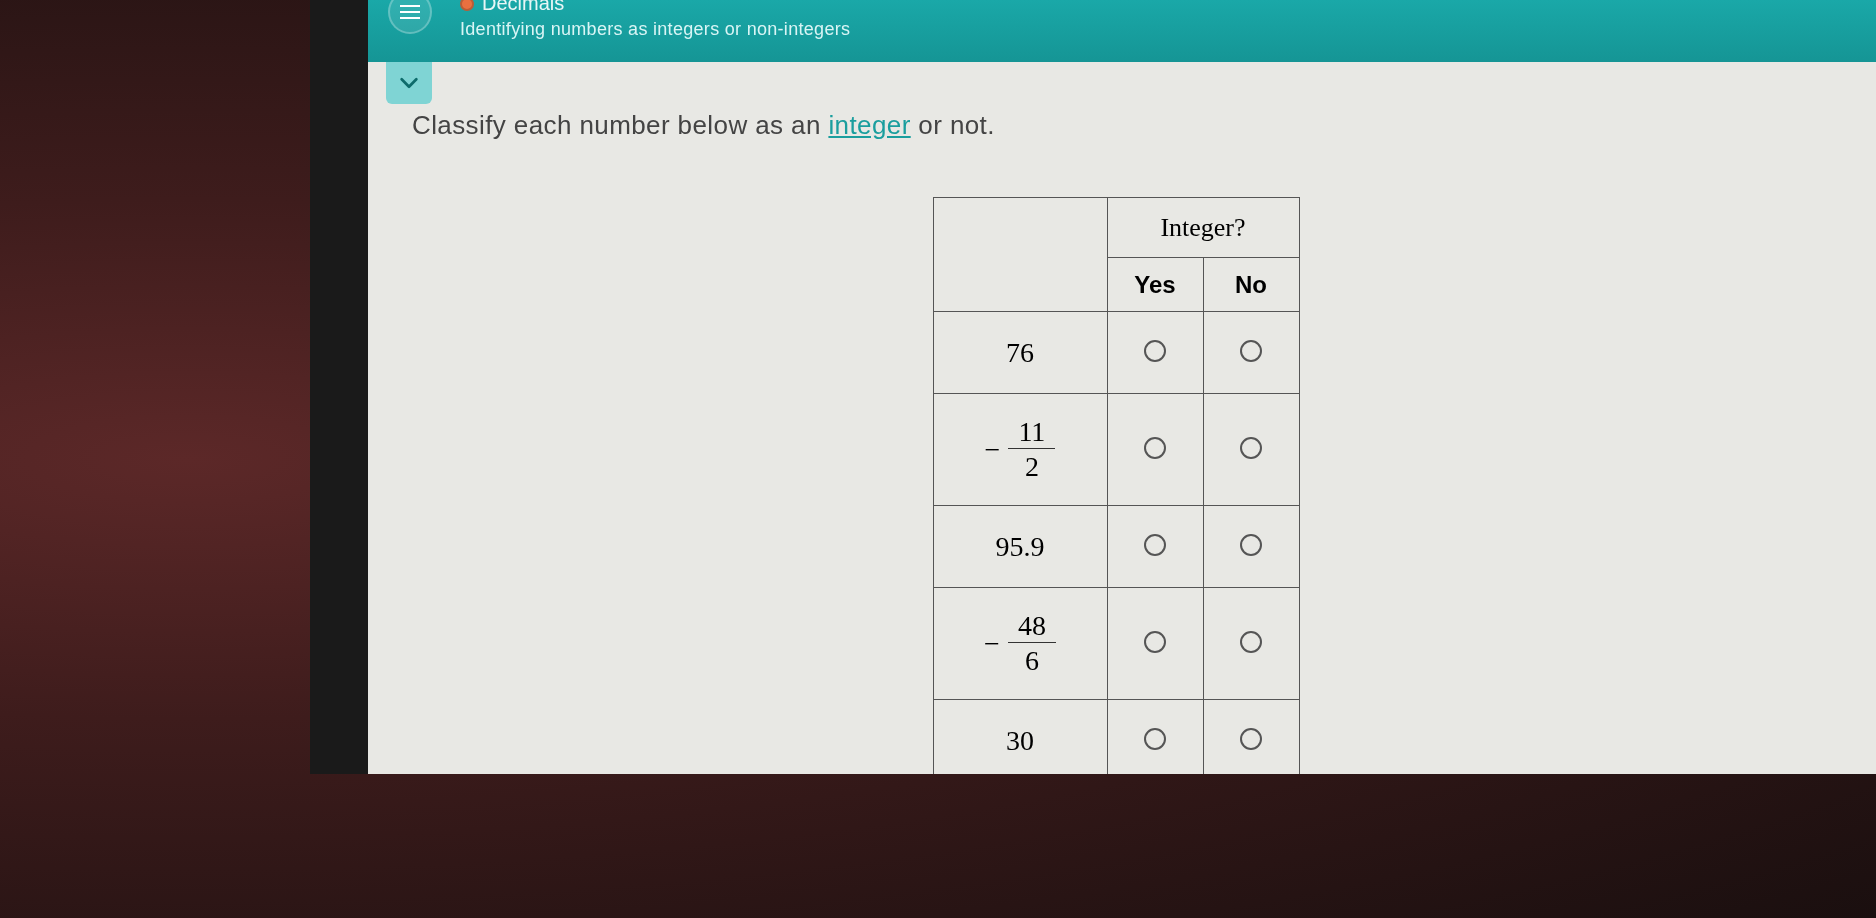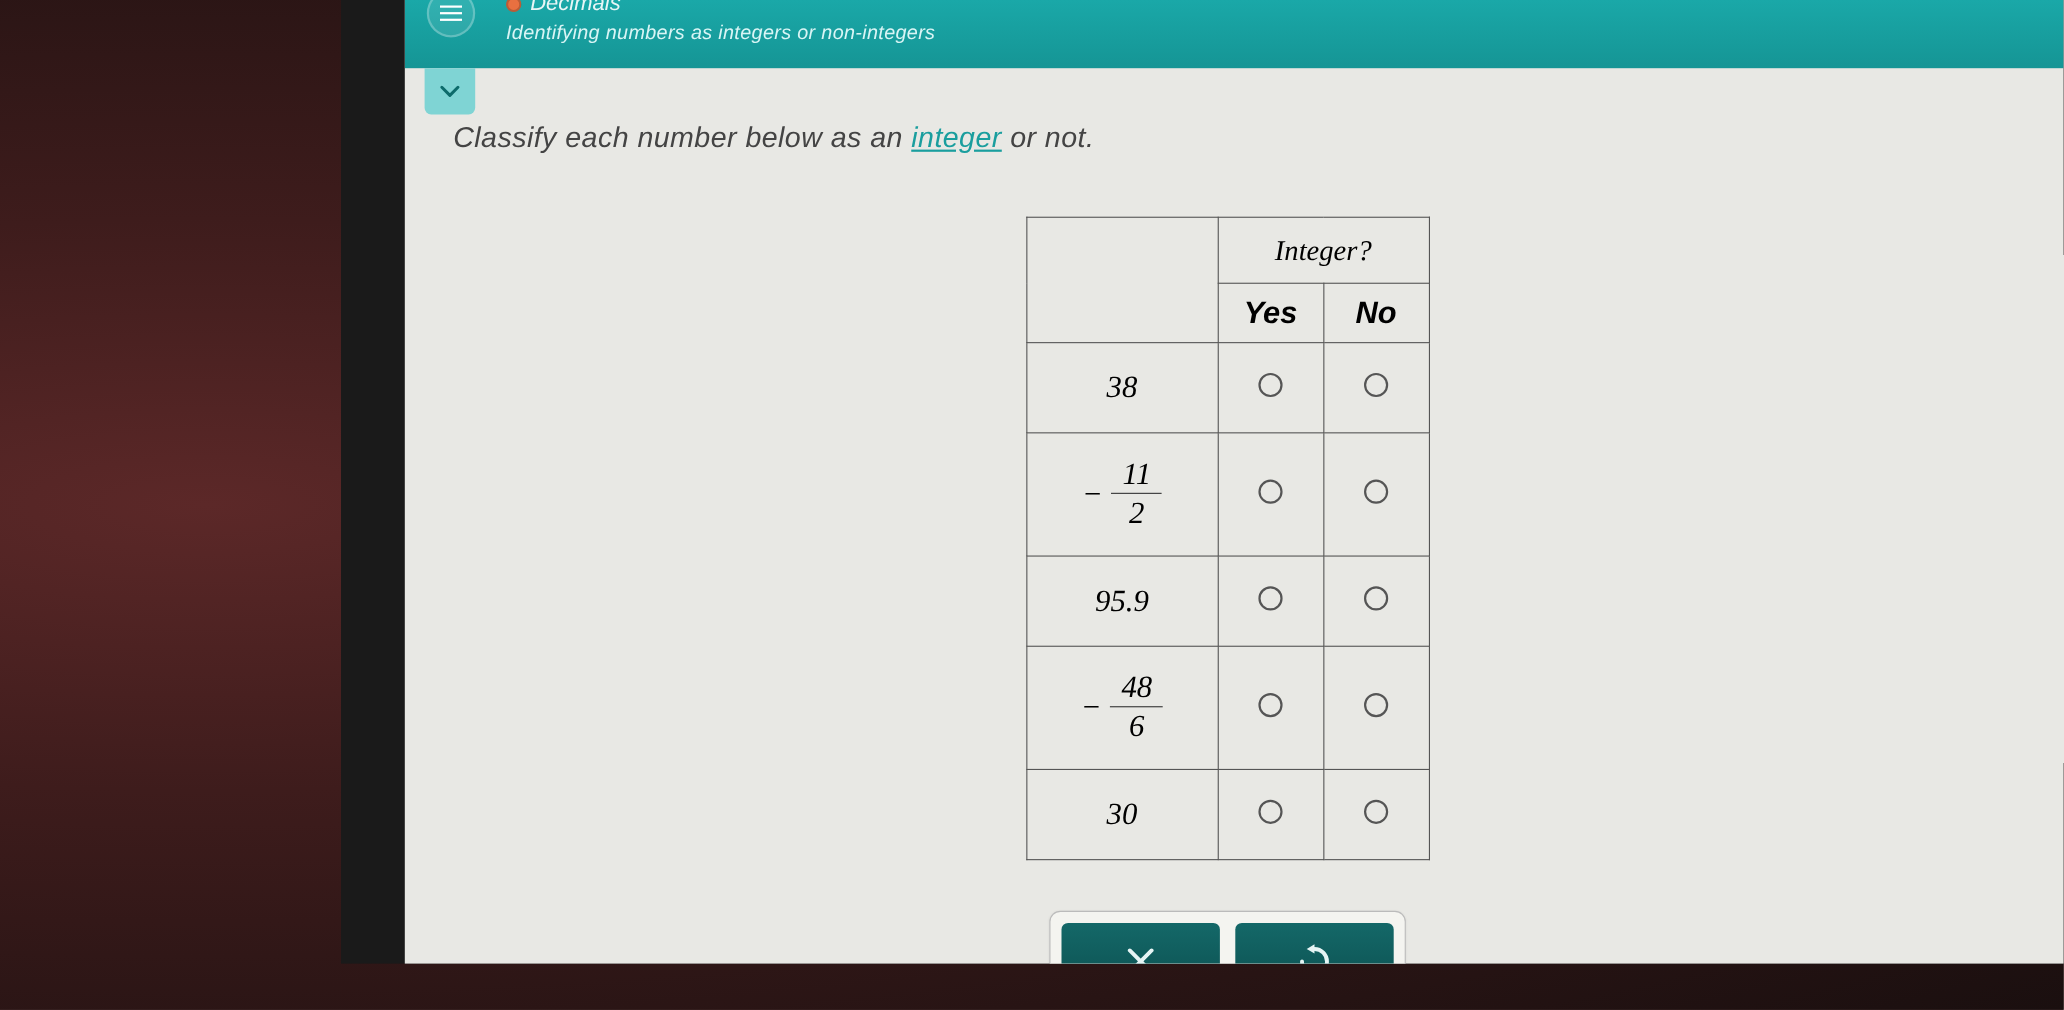--- a/index.html
+++ b/index.html
@@ -11,24 +11,23 @@
     background: #3a1f1f;
   }
   .photo-bg {
     width: 100%; height: 100%;
     background: radial-gradient(ellipse at 10% 50%, #5c2828 0%, #3e1c1c 40%, #1a0f0f 100%);
     position: relative;
   }
   .tablet-bezel {
     position: absolute;
     left: 310px; top: 0;
-    width: 1566px; height: 876px;
+    width: 1566px; height: 774px;
     background: #1a1a1a;
     padding-left: 58px;
-    font-style: italic;
   }
   .screen {
     width: 100%; height: 100%;
     background: #e8e8e4;
     position: relative;
     overflow: hidden;
   }
   .app-header {
     background: linear-gradient(180deg, #1aa8a8 0%, #159595 100%);
     color: #fff;
@@ -86,21 +85,21 @@
     border: 1px solid #555;
     text-align: center;
     vertical-align: middle;
   }
   .num-col { width: 174px; }
   .yn-col { width: 96px; }
   th.header-integer {
     font-size: 26px; font-weight: normal;
     height: 60px;
   }
-  th.yn-head { font-size: 28px; font-weight: bold; height: 54px; font-family: Arial, sans-serif; }
+  th.yn-head { font-size: 24px; font-weight: bold; height: 54px; font-family: Arial, sans-serif; }
   td.num-cell { font-size: 28px; height: 82px; }
   td.num-cell .frac { display: inline-flex; align-items: center; gap: 8px; }
   td.num-cell .neg { font-size: 28px; }
   td.num-cell .stack { display: inline-flex; flex-direction: column; align-items: center; line-height: 1; }
   td.num-cell .stack .top { border-bottom: 1.5px solid #333; padding: 0 10px 2px; }
   td.num-cell .stack .bot { padding-top: 4px; }
   td.frac-cell { height: 112px; }
   td.radio-cell { }
   .radio {
     width: 22px; height: 22px; border: 2.5px solid #555; border-radius: 50%;
@@ -162,21 +161,21 @@
                 <tr>
               <th rowspan="2" class="num-col"></th>
               <th colspan="2" class="header-integer">Integer?</th>
             </tr>
             <tr>
               <th class="yn-head yn-col">Yes</th>
               <th class="yn-head yn-col">No</th>
             </tr>
 
             <tr>
-              <td class="num-cell">38</td>
+              <td class="num-cell">76</td>
               <td class="radio-cell"><span class="radio"></span></td>
               <td class="radio-cell"><span class="radio"></span></td>
             </tr>
 
             <tr>
               <td class="num-cell frac-cell">
                 <span class="frac">
                   <span class="neg">−</span>
                   <span class="stack">
                     <span class="top">11</span>

